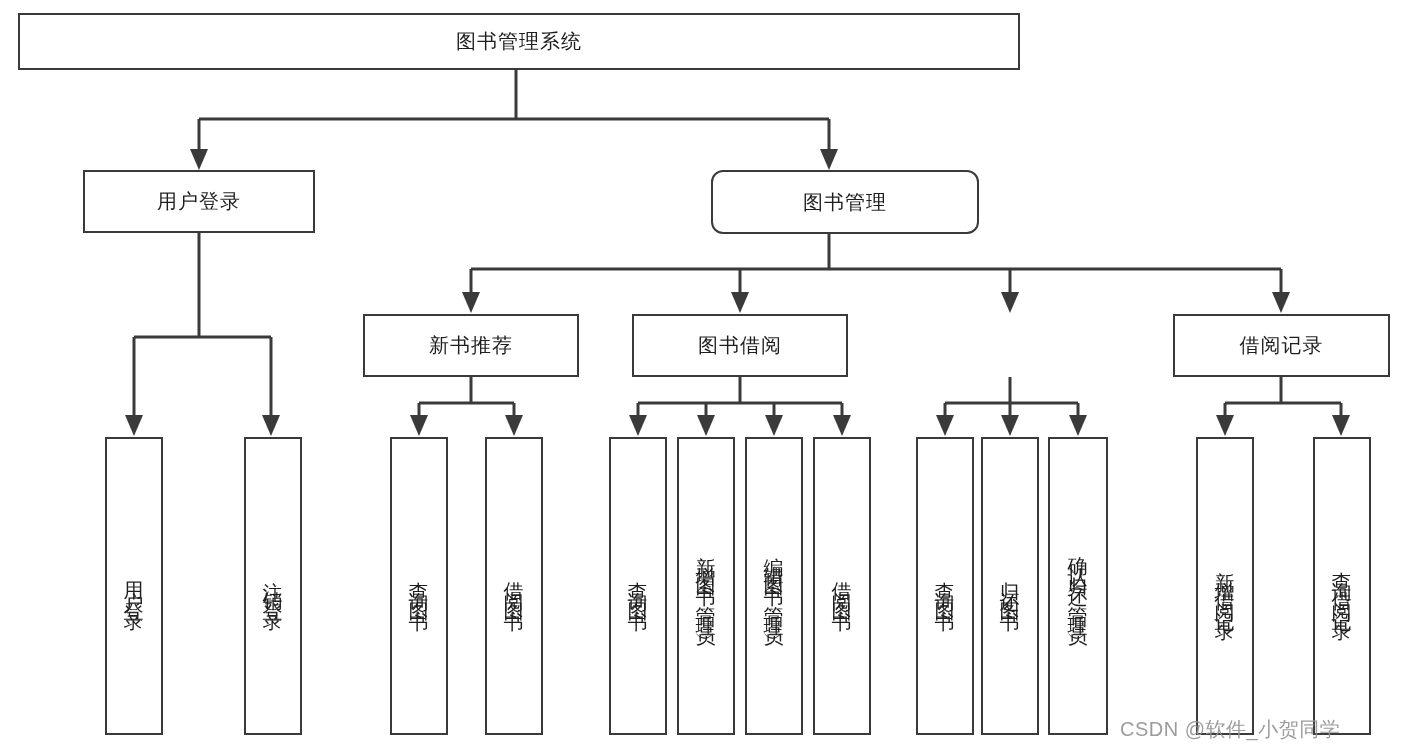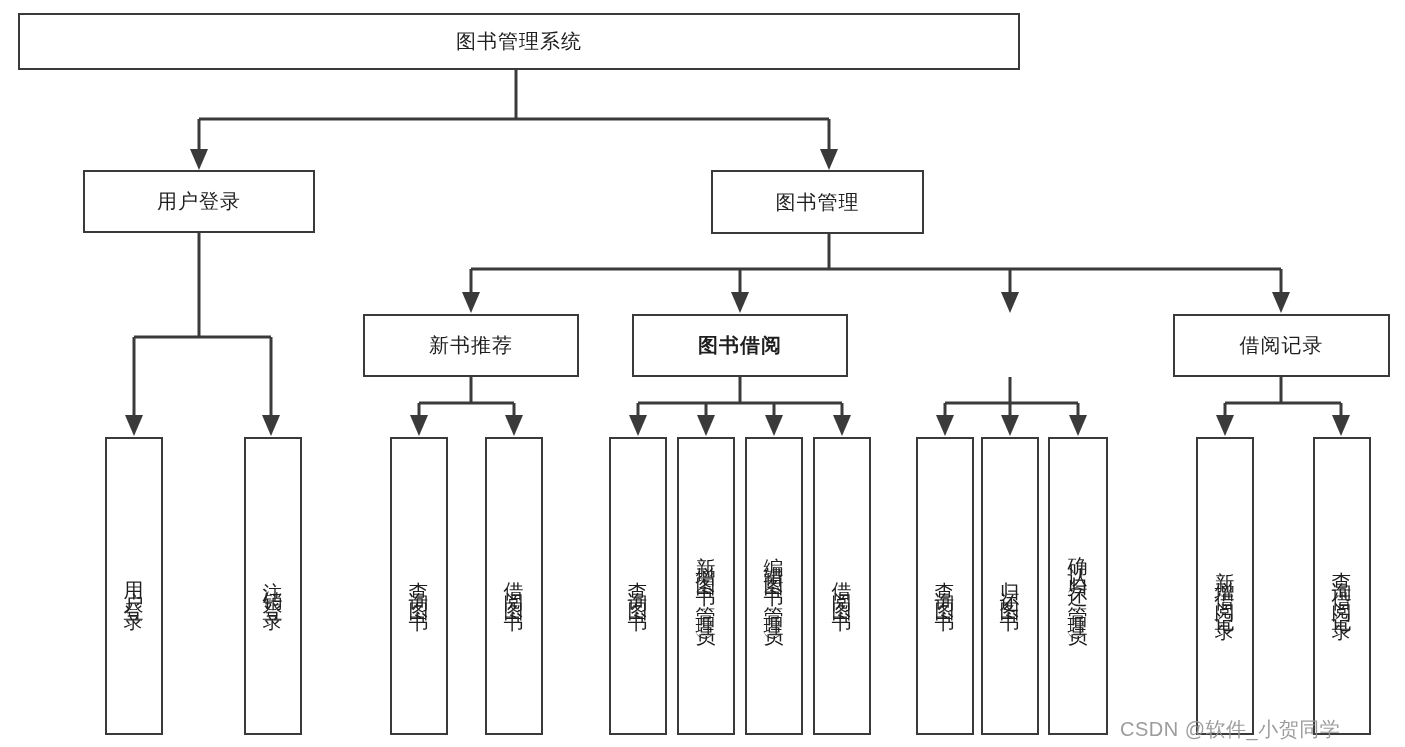--- a/index.html
+++ b/index.html
@@ -143,28 +143,28 @@
     </g>
   </svg>
 
   <div class="node" style="left:18px; top:13px; width:1002px; height:57px;">
     <span>图书管理系统</span>
   </div>
 
   <div class="node" style="left:83px; top:170px; width:232px; height:63px;">
     <span>用户登录</span>
   </div>
-  <div class="node" style="left:711px; top:170px; width:213px; height:64px;">
+  <div class="node" style="left:711px; top:170px; width:268px; height:64px;border-radius:12px;">
     <span>图书管理</span>
   </div>
 
   <div class="node" style="left:363px; top:314px; width:216px; height:63px;">
     <span>新书推荐</span>
   </div>
-  <div class="node" style="left:632px; top:314px; width:216px; height:63px;font-weight:bold;">
+  <div class="node" style="left:632px; top:314px; width:216px; height:63px;">
     <span>图书借阅</span>
   </div>
   <div class="node" style="left:1173px; top:314px; width:217px; height:63px;align-items:center;">
     <span>借阅记录</span>
   </div>
 
   <div class="node leaf" style="left:105px; top:437px; width:58px; height:298px;">
     <span class="vtext">用户登录</span>
   </div>
   <div class="node leaf" style="left:244px; top:437px; width:58px; height:298px;">

